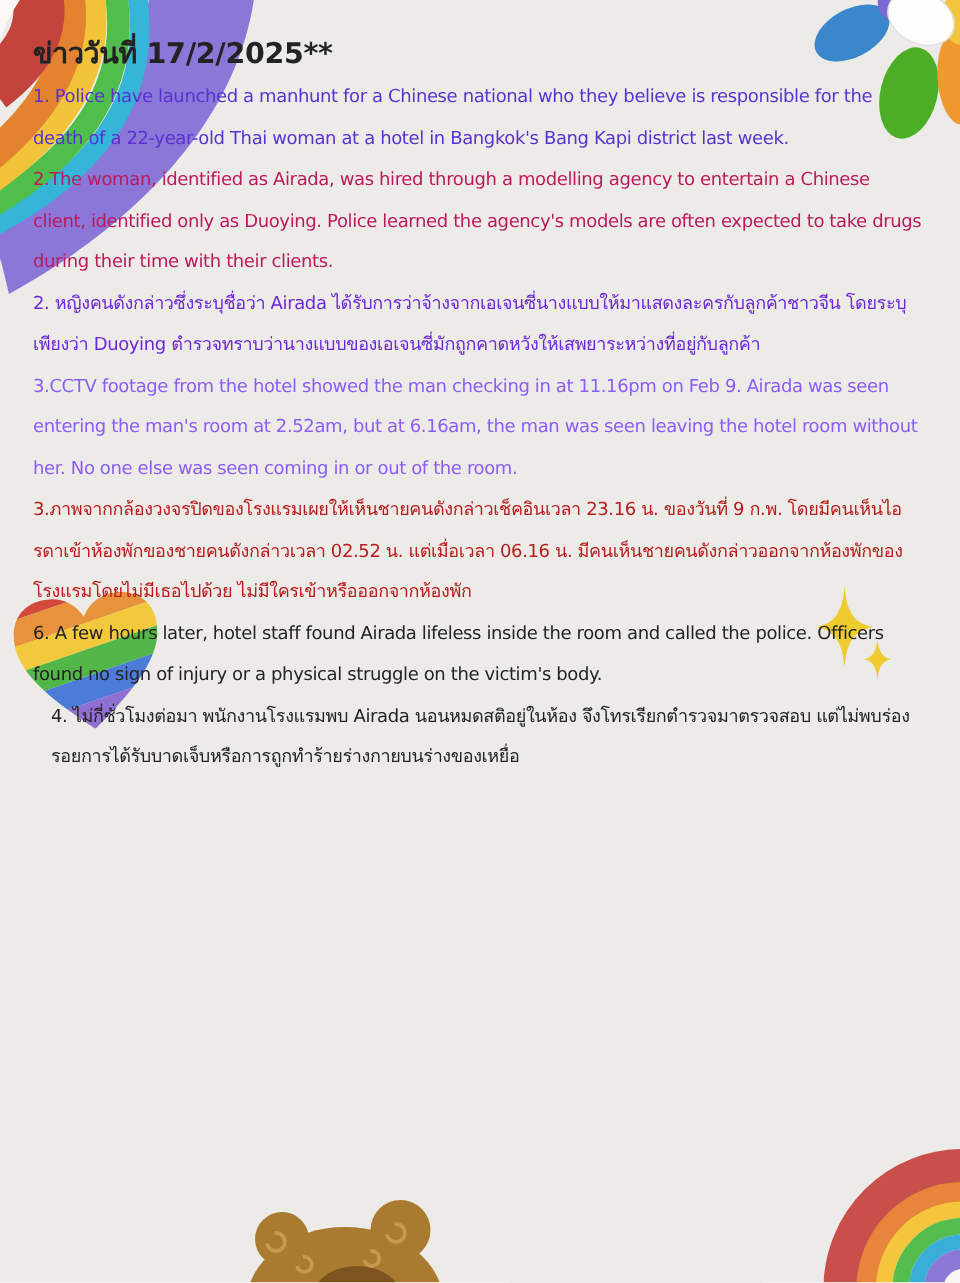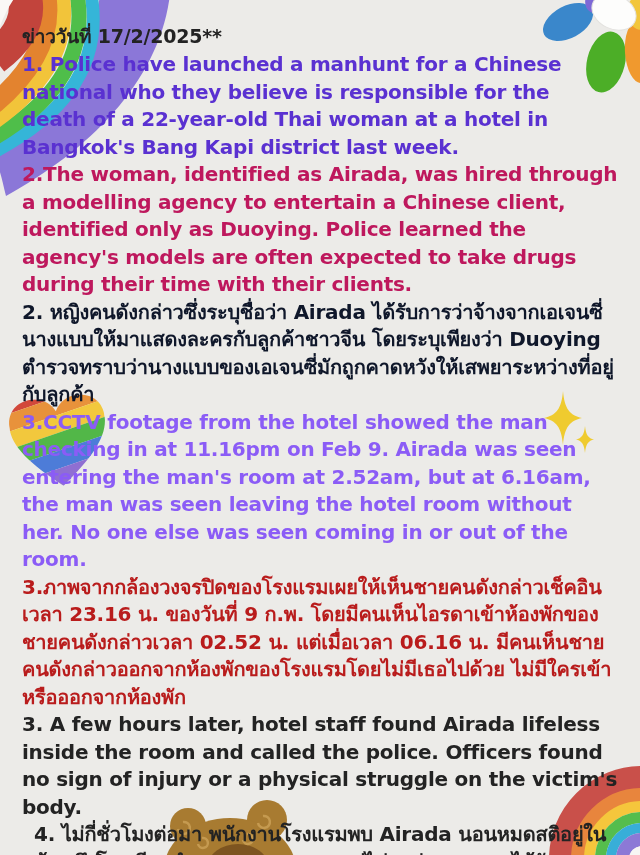--- a/index.html
+++ b/index.html
@@ -17,21 +17,21 @@
   .rainbow-br { right:0; bottom:0; }
   .content {
     position:absolute; left:22px; right:22px; top:22px;
     color:#232323;
   }
   .content p { margin:0; }
   .head {
     font-size:19px; font-weight:bold; line-height:29px; letter-spacing:-0.2px;
   }
   .para {
-    font-size:20px; font-weight:700; line-height:27.5px; letter-spacing:-0.25px;
+    font-size:12px; font-weight:400; line-height:27.5px; letter-spacing:-0.25px;
   }
 </style>
 </head>
 <body>
 
 <div class="page">
 
   <svg class="deco rainbow-tl" width="200" height="210" viewBox="0 0 200 210">
     <path d="M 100,-6 L 170,-6 C 160,80 90,150 6,196 C 2,180 0,168 -6,158 C 60,110 92,60 100,-6 Z" fill="#8B77D8"></path>
     <path d="M 91,-6 Q 108,92 -6,152" stroke="#35B5D8" stroke-width="13" fill="none"></path>
@@ -93,20 +93,20 @@
     <circle cx="142" cy="144" r="31" stroke="#38AED8" stroke-width="10" fill="none"></circle>
     <circle cx="142" cy="144" r="19.5" stroke="#8C79D6" stroke-width="13" fill="none"></circle>
     <circle cx="142" cy="144" r="13" fill="#F7F6F4"></circle>
   </svg>
 
   <div class="content">
     <p class="head" style="color: rgb(35, 35, 35);">ข่าววันที่ 17/2/2025**</p>
 
     <p class="para" style="color: rgb(90, 49, 209);">1. Police have launched a manhunt for a Chinese national who they believe is responsible for the death of a 22-year-old Thai woman at a hotel in Bangkok's Bang Kapi district last week.</p>
     <p class="para" style="color: #be185d;">2.The woman, identified as Airada, was hired through a modelling agency to entertain a Chinese client, identified only as Duoying. Police learned the agency's models are often expected to take drugs during their time with their clients.</p>
-    <p class="para" style="color: #0f172a;">2. หญิงคนดังกล่าวซึ่งระบุชื่อว่า Airada ได้รับการว่าจ้างจากเอเจนซี่นางแบบให้มาแสดงละครกับลูกค้าชาวจีน โดยระบุเพียงว่า Duoying ตำรวจทราบว่านางแบบของเอเจนซี่มักถูกคาดหวังให้เสพยาระหว่างที่อยู่กับลูกค้า</p>
+    <p class="para" style="color: #6d28d9;">2. หญิงคนดังกล่าวซึ่งระบุชื่อว่า Airada ได้รับการว่าจ้างจากเอเจนซี่นางแบบให้มาแสดงละครกับลูกค้าชาวจีน โดยระบุเพียงว่า Duoying ตำรวจทราบว่านางแบบของเอเจนซี่มักถูกคาดหวังให้เสพยาระหว่างที่อยู่กับลูกค้า</p>
     <p class="para" style="color: #8b5cf6;">3.CCTV footage from the hotel showed the man checking in at 11.16pm on Feb 9. Airada was seen entering the man's room at 2.52am, but at 6.16am, the man was seen leaving the hotel room without her. No one else was seen coming in or out of the room.</p>
     <p class="para" style="color: #b91c1c;">3.ภาพจากกล้องวงจรปิดของโรงแรมเผยให้เห็นชายคนดังกล่าวเช็คอินเวลา 23.16 น. ของวันที่ 9 ก.พ. โดยมีคนเห็นไอรดาเข้าห้องพักของชายคนดังกล่าวเวลา 02.52 น. แต่เมื่อเวลา 06.16 น. มีคนเห็นชายคนดังกล่าวออกจากห้องพักของโรงแรมโดยไม่มีเธอไปด้วย ไม่มีใครเข้าหรือออกจากห้องพัก</p>
-    <p class="para" style="color: rgb(35, 35, 35);">3. A few hours later, hotel staff found Airada lifeless inside the room and called the police. Officers found no sign of injury or a physical struggle on the victim's body.</p>
+    <p class="para" style="color: rgb(35, 35, 35);">6. A few hours later, hotel staff found Airada lifeless inside the room and called the police. Officers found no sign of injury or a physical struggle on the victim's body.</p>
     <p class="para" style="color: rgb(35, 35, 35); margin-left: 12px;">4. ไม่กี่ชั่วโมงต่อมา พนักงานโรงแรมพบ Airada นอนหมดสติอยู่ในห้อง จึงโทรเรียกตำรวจมาตรวจสอบ แต่ไม่พบร่องรอยการได้รับบาดเจ็บหรือการถูกทำร้ายร่างกายบนร่างของเหยื่อ</p>
   </div>
 
 </div>
 
 </body></html>

